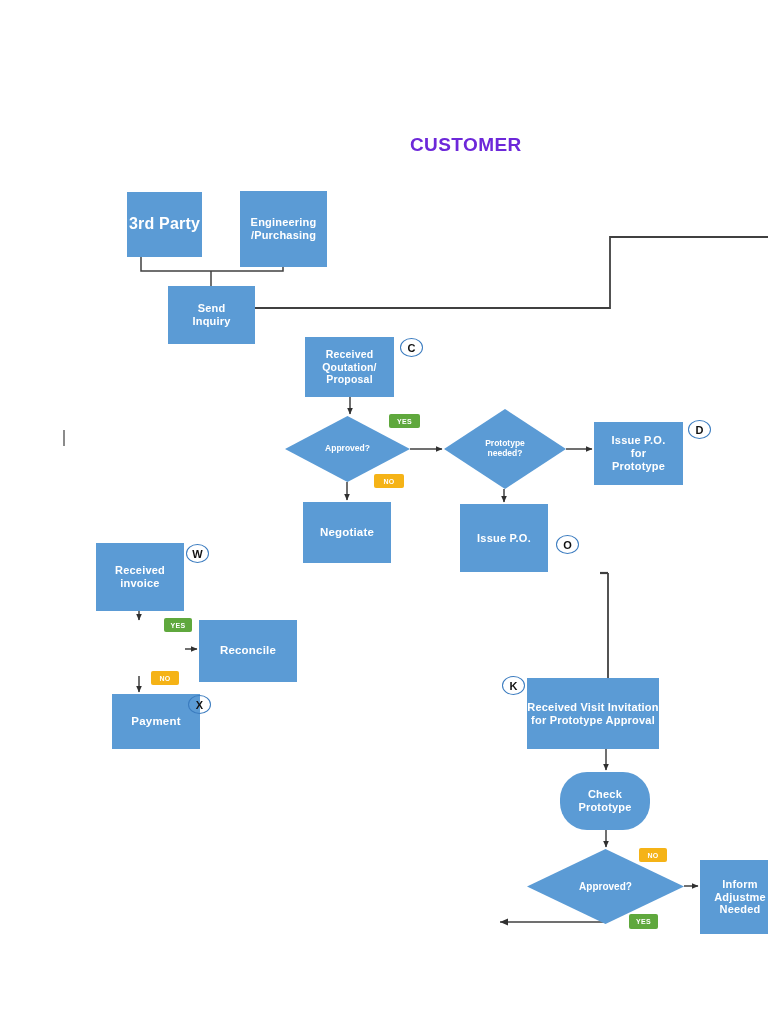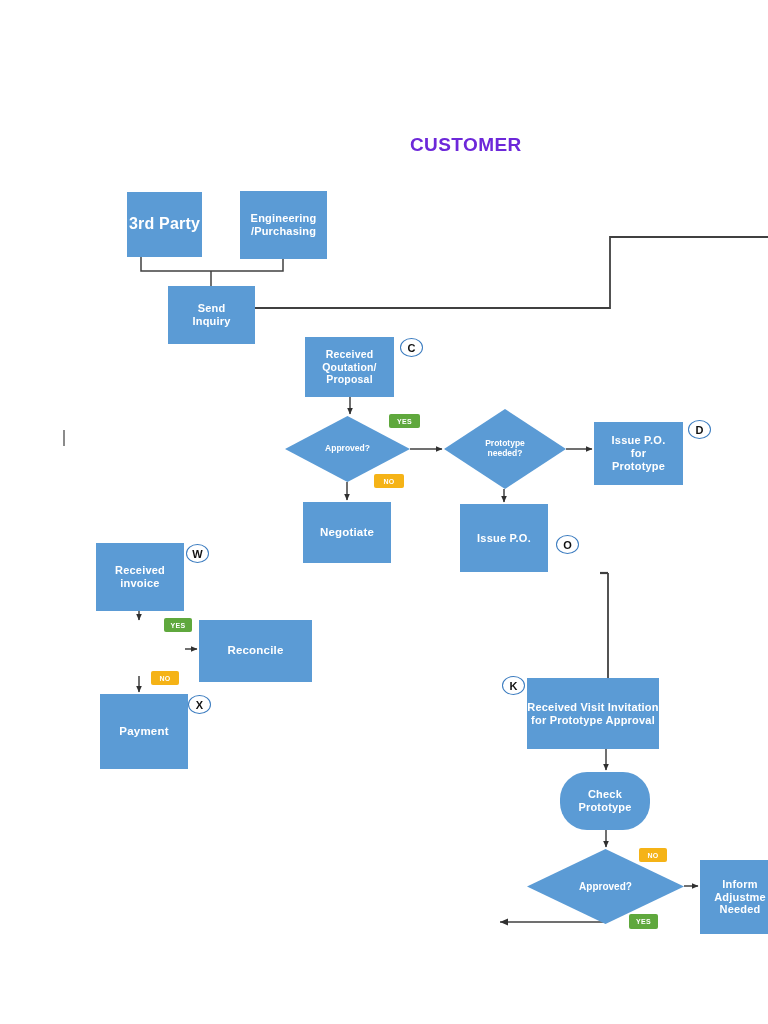--- a/index.html
+++ b/index.html
@@ -137,21 +137,21 @@
       <path d="M606,830 L606,847" marker-end="url(#ah)"></path>
 
       <path d="M684,886 L698,886" marker-end="url(#ah)"></path>
 
       <path d="M606,922 L500,922" marker-end="url(#ahl)" stroke-width="1.6"></path>
     </g>
   </svg>
 
   <div class="node" style="left:97px;top:192px;width:75px;height:65px;font-size:16px;margin-left:30px;">3rd Party</div>
 
-  <div class="node" style="left:240px;top:191px;width:87px;height:68px;font-size:11px;">Engineering
+  <div class="node" style="left:240px;top:191px;width:87px;height:76px;font-size:11px;">Engineering
 /Purchasing</div>
 
   <div class="node" style="left:168px;top:286px;width:87px;height:58px;font-size:11px;">Send
 Inquiry</div>
 
   <div class="node" style="left:305px;top:337px;width:89px;height:60px;font-size:10.5px;">Received
 Qoutation/
 Proposal</div>
 
   <div class="diamond" style="left:285px;top:416px;width:125px;height:66px;">
@@ -170,23 +170,23 @@
 Prototype</div>
 
   <div class="node" style="left:303px;top:502px;width:88px;height:61px;font-size:11.5px;">Negotiate</div>
 
   <div class="node" style="left:460px;top:504px;width:88px;height:68px;font-size:11px;">Issue P.O.</div>
 
   <div class="node" style="left:96px;top:543px;width:88px;height:68px;font-size:11px;">Received
 invoice</div>
 
 
-  <div class="node" style="left:199px;top:620px;width:113px;height:62px;font-size:11.5px;">Reconcile</div>
-
-  <div class="node" style="left:100px;top:694px;width:88px;height:75px;font-size:11.5px;">Payment</div>
+  <div class="node" style="left:199px;top:620px;width:98px;height:62px;font-size:11.5px;">Reconcile</div>
+
+  <div class="node" style="left:112px;top:694px;width:88px;height:55px;font-size:11.5px;">Payment</div>
 
   <div class="node" style="left:527px;top:678px;width:132px;height:71px;font-size:11px;">Received Visit Invitation
 for Prototype Approval</div>
 
   <div class="node" style="left:560px;top:772px;width:90px;height:58px;font-size:11px;border-radius:27px;">Check
 Prototype</div>
 
   <div class="diamond" style="left:527px;top:849px;width:157px;height:75px;">
     <span class="dshape"></span>
     <span class="dlabel" style="font-size:10px;">Approved?</span>

